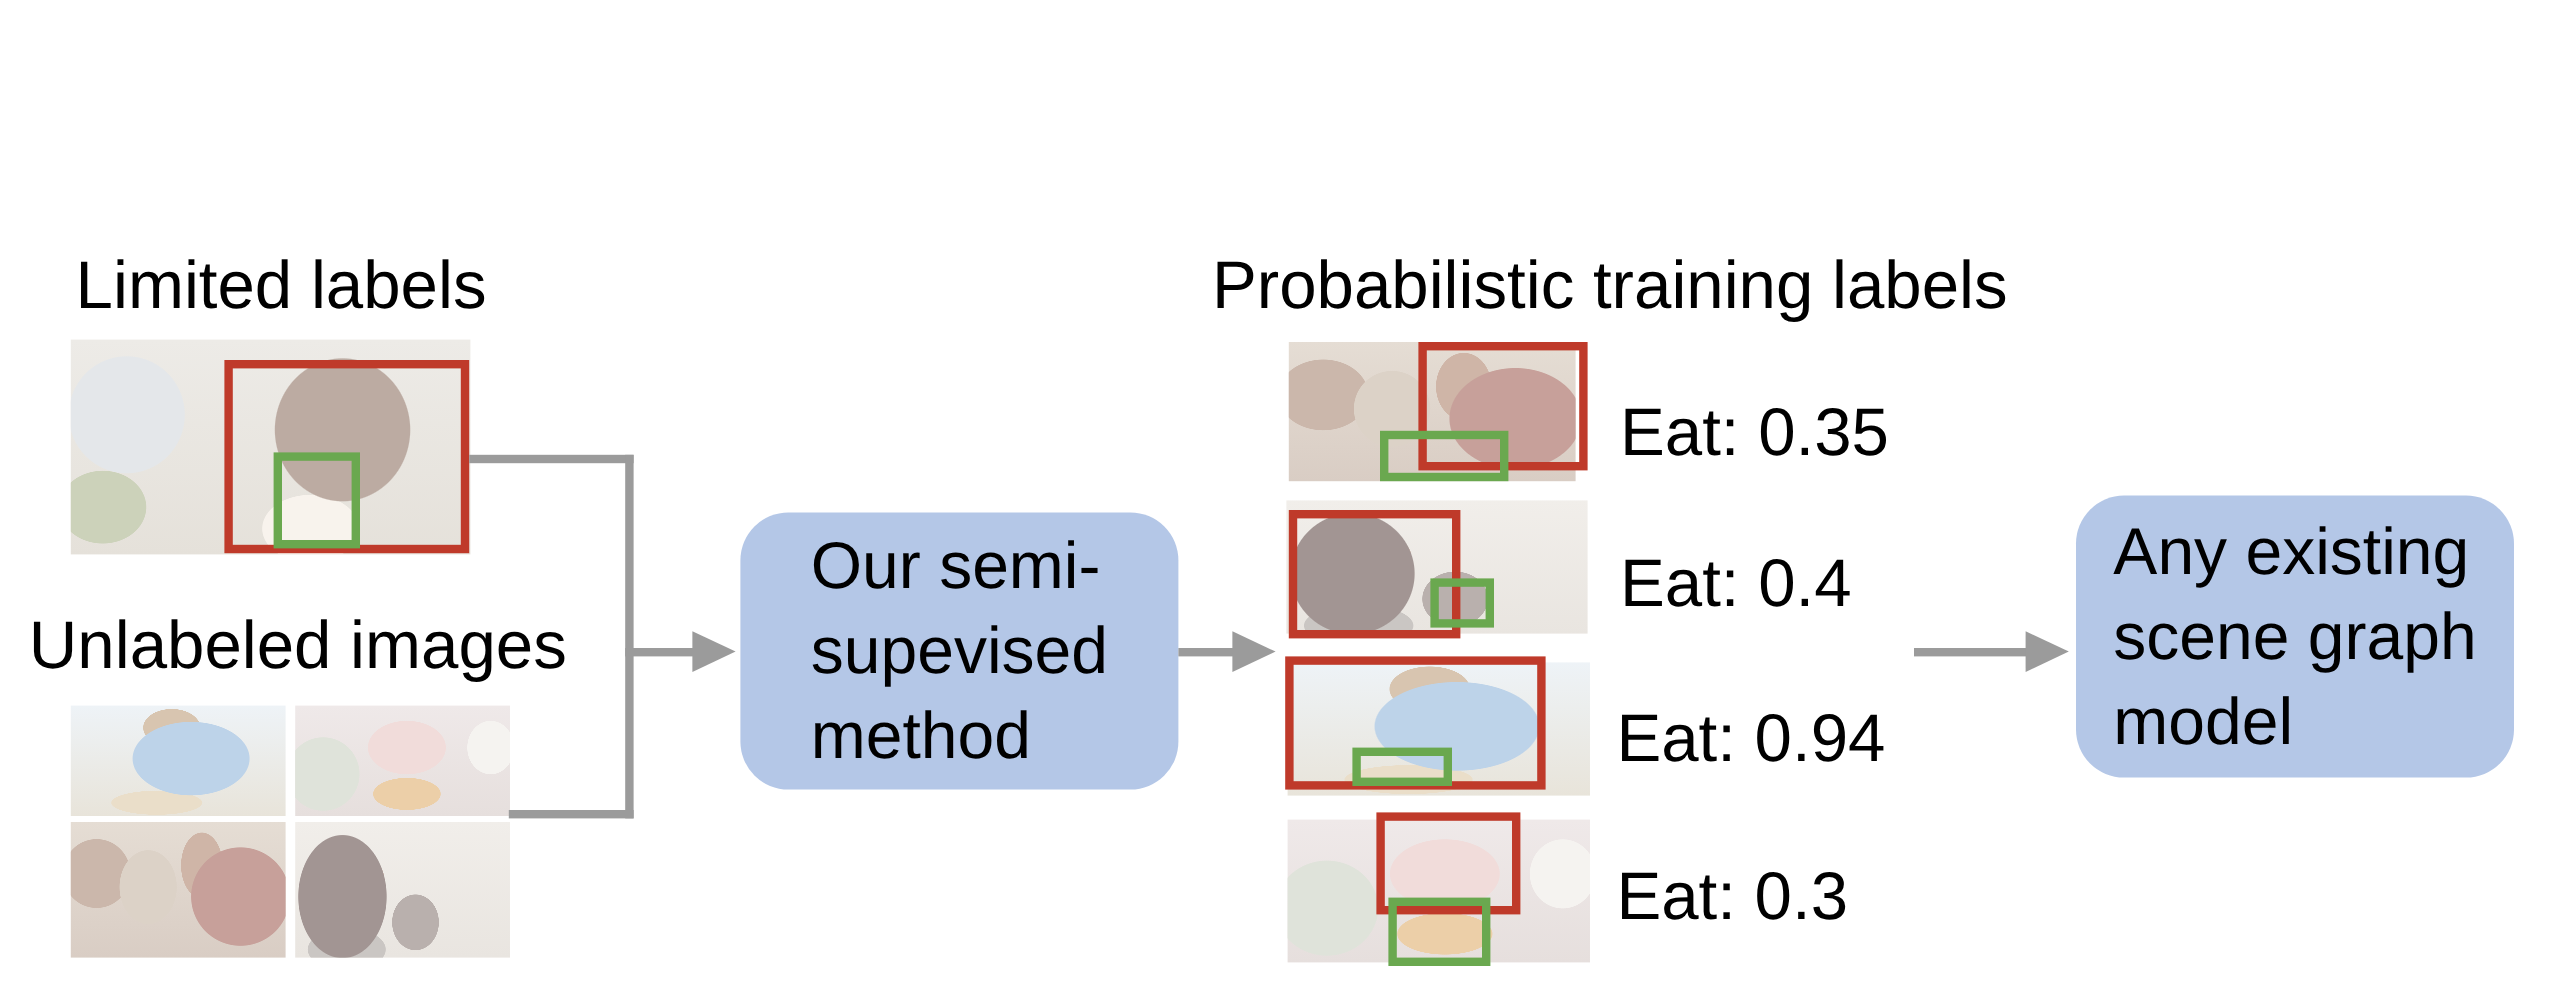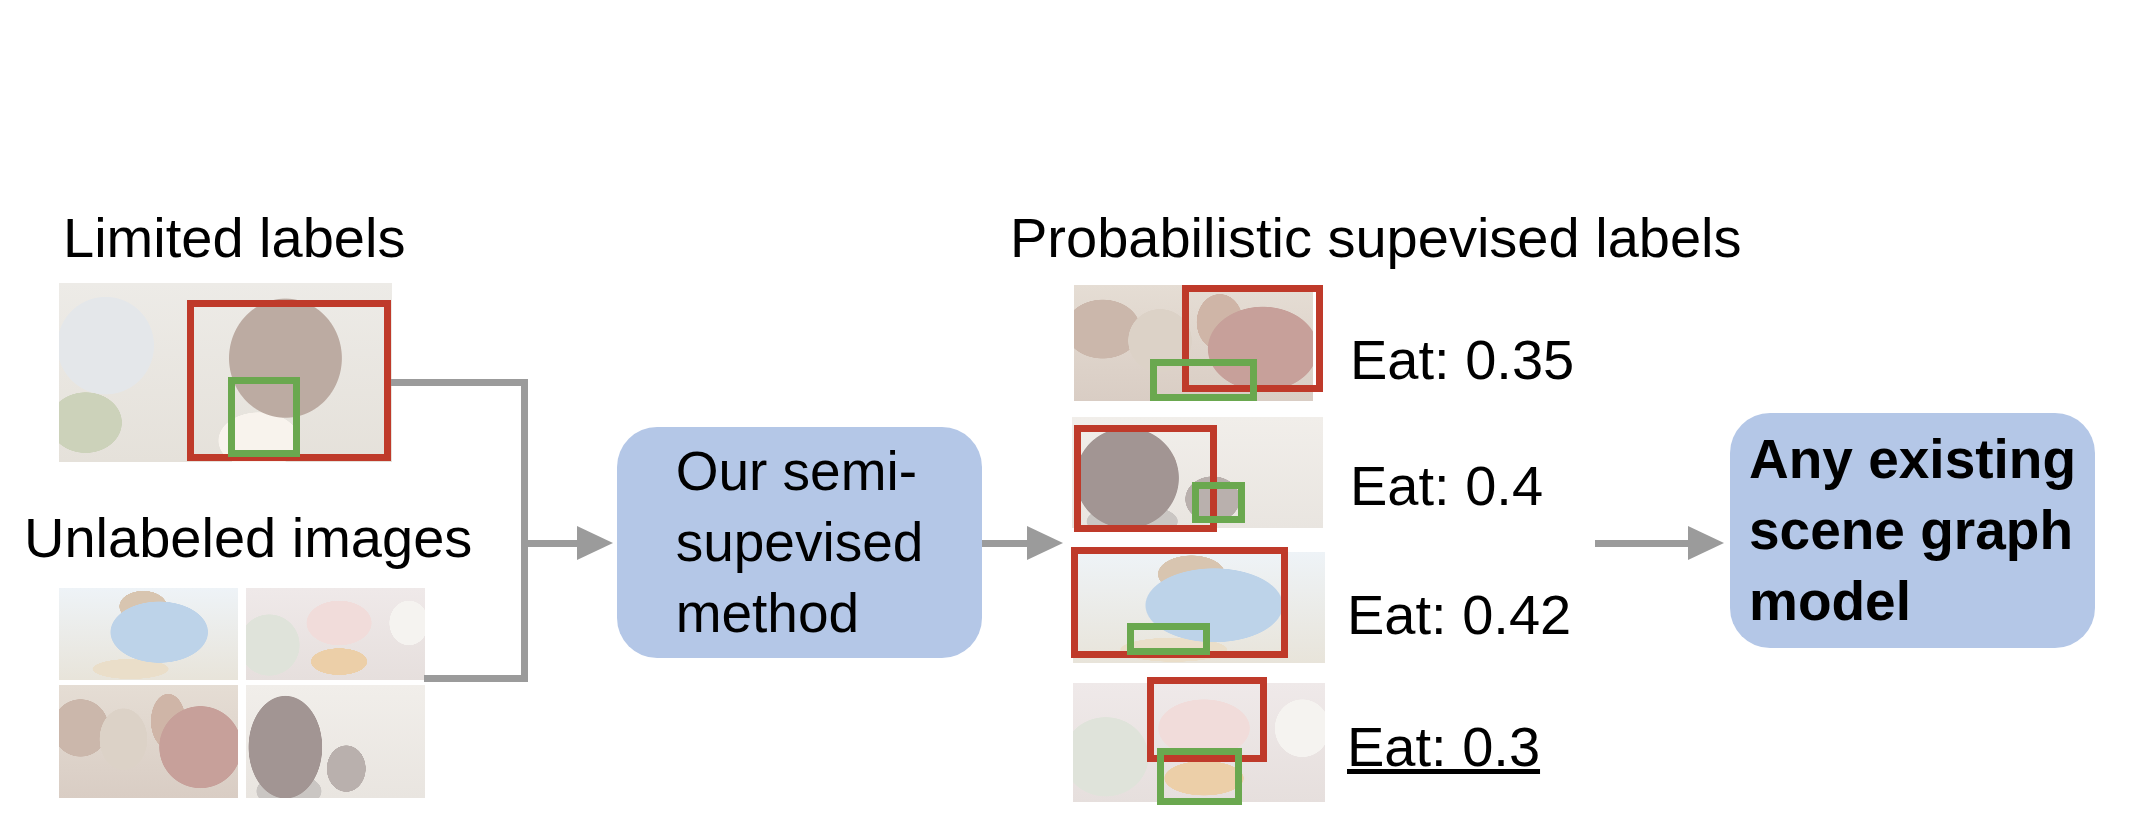--- a/index.html
+++ b/index.html
@@ -85,46 +85,46 @@
   <div class="line" style="left:521px;top:540px;width:58px;height:7px;"></div>
   <div class="ahead" style="left:577px;top:526px;"></div>
 
   <div class="bluebox" style="left:617px;top:427px;width:365px;height:231px;">Our semi-
 supevised
 method</div>
 
   <div class="line" style="left:982px;top:540px;width:46px;height:7px;"></div>
   <div class="ahead" style="left:1027px;top:526px;"></div>
 
-  <div class="heading" style="left:1010px;top:206px;">Probabilistic supevised labels</div>
+  <div class="heading" style="left:1010px;top:206px;">Probabilistic training labels</div>
 
   <div class="photo ph-man" style="left:1074px;top:285px;width:239px;height:116px;">
     <div class="bbox red" style="left:108px;top:0px;width:141px;height:107px;"></div>
     <div class="bbox green" style="left:76px;top:74px;width:107px;height:42px;"></div>
   </div>
   <div class="eat-label" style="left:1350px;top:322px;">Eat: 0.35</div>
 
   <div class="photo ph-woman" style="left:1072px;top:417px;width:251px;height:111px;">
     <div class="bbox red" style="left:2px;top:8px;width:143px;height:107px;"></div>
     <div class="bbox green" style="left:120px;top:65px;width:53px;height:41px;"></div>
   </div>
   <div class="eat-label" style="left:1350px;top:448px;">Eat: 0.4</div>
 
   <div class="photo ph-boy" style="left:1073px;top:552px;width:252px;height:111px;">
     <div class="bbox red" style="left:-2px;top:-5px;width:217px;height:111px;"></div>
     <div class="bbox green" style="left:54px;top:71px;width:83px;height:32px;"></div>
   </div>
-  <div class="eat-label" style="left:1347px;top:577px;">Eat: 0.42</div>
+  <div class="eat-label" style="left:1347px;top:577px;">Eat: 0.94</div>
 
   <div class="photo ph-baby" style="left:1073px;top:683px;width:252px;height:119px;">
     <div class="bbox red" style="left:74px;top:-6px;width:120px;height:85px;"></div>
     <div class="bbox green" style="left:84px;top:65px;width:85px;height:57px;"></div>
   </div>
-  <div class="eat-label" style="left:1347px;top:709px;text-decoration:underline;">Eat: 0.3</div>
+  <div class="eat-label" style="left:1347px;top:709px;">Eat: 0.3</div>
 
   <div class="line" style="left:1595px;top:540px;width:94px;height:7px;"></div>
   <div class="ahead" style="left:1688px;top:526px;"></div>
 
-  <div class="bluebox" style="left:1730px;top:413px;width:365px;height:235px;font-weight:bold;">Any existing
+  <div class="bluebox" style="left:1730px;top:413px;width:365px;height:235px;">Any existing
 scene graph
 model</div>
 
 </div>
 
 </body></html>

